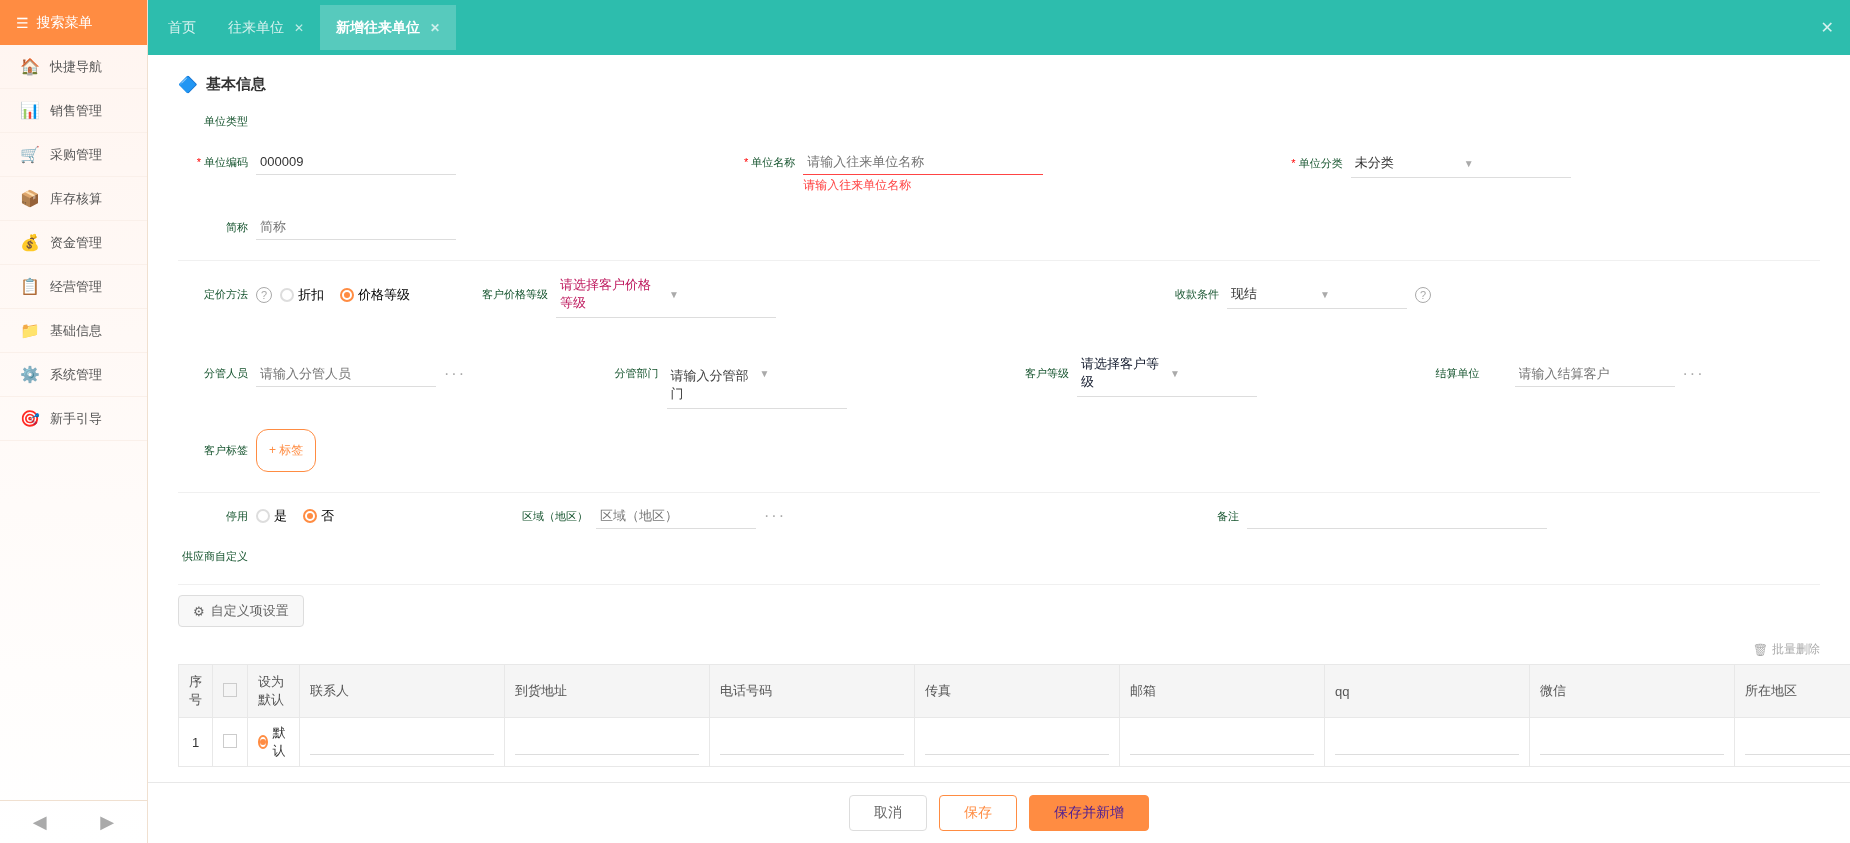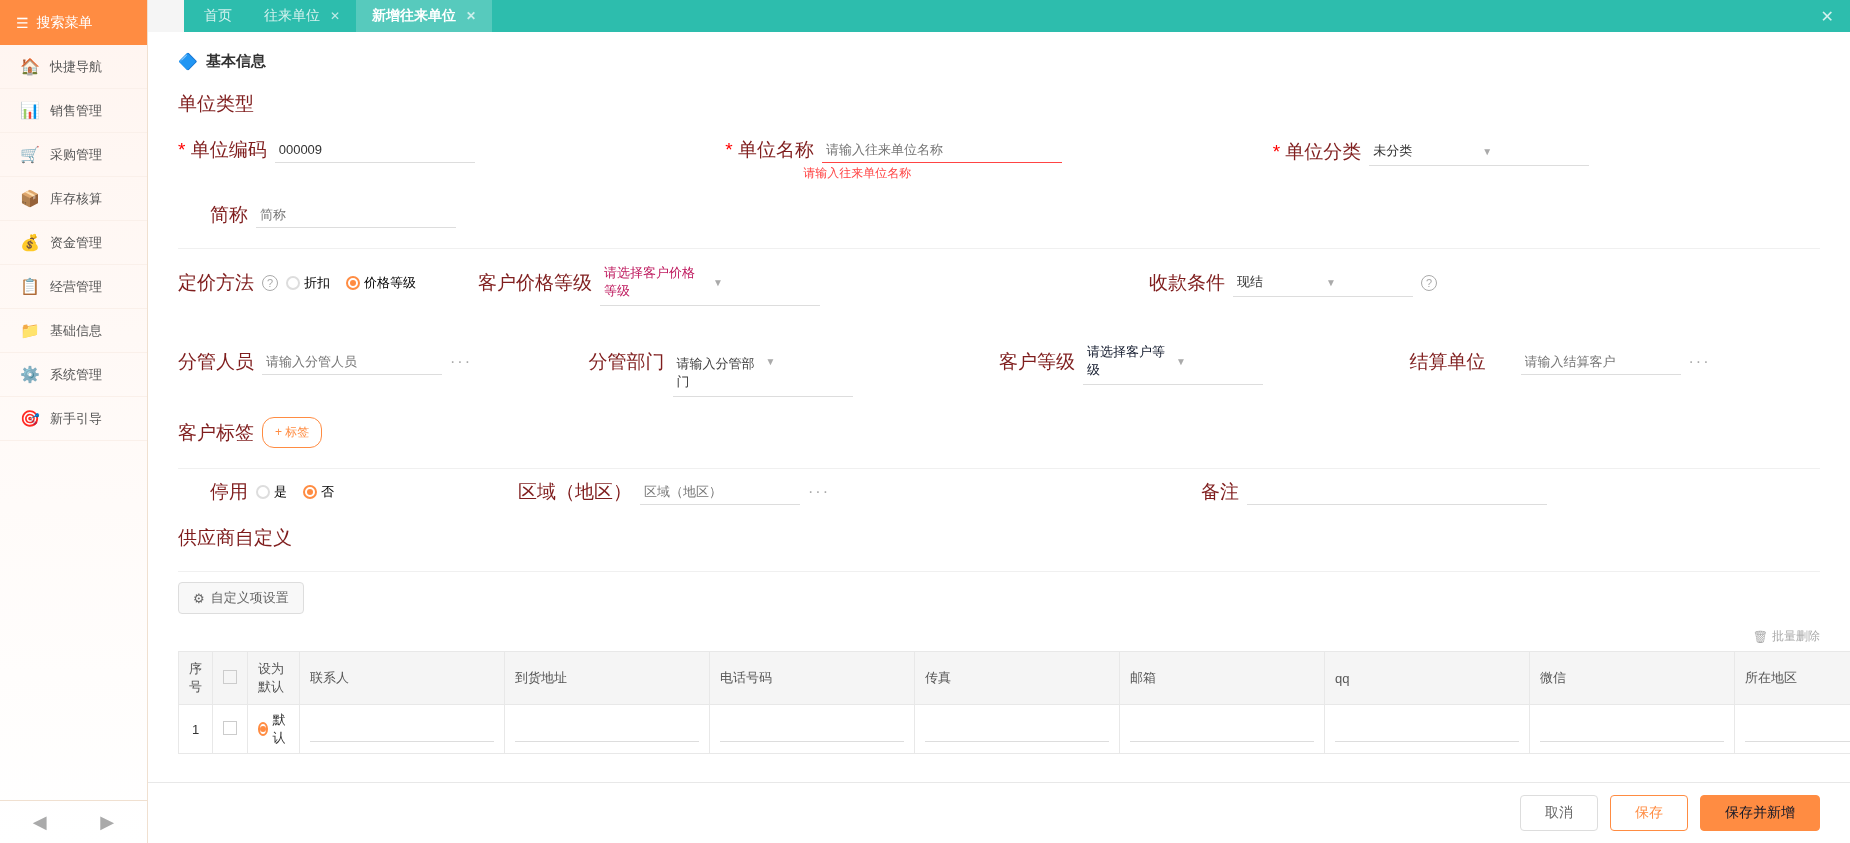--- a/index.html
+++ b/index.html
@@ -58,24 +58,23 @@
       flex-direction: column;
       height: 100%;
       overflow: hidden;
     }
 
     
     .tabs {
       display: flex;
       align-items: center;
       background: #2dbdad;
-      height: 32px;
+      height: 55px;
       padding: 0 4px;
       flex-shrink: 0;
-      margin-left: 36px;
     }
     .tab {
       display: flex;
       align-items: center;
       gap: 6px;
       padding: 0 16px;
       height: 45px;
       color: rgba(255,255,255,0.8);
       cursor: pointer;
       font-size: 14px;
@@ -148,23 +147,23 @@
       gap: 10px 0;
     }
     .form-field {
       display: flex;
       align-items: center;
       gap: 8px;
       flex: 1;
       min-width: 300px;
     }
     .form-label {
-      color: #7f1d1d;
+      color: #14532d;
       white-space: nowrap;
-      font-size: 19px;
+      font-size: 11px;
       min-width: 70px;
       text-align: right;
     }
     .form-label.required::before {
       content: '* ';
       color: red;
     }
     .form-input {
       border: none;
       border-bottom: 1px solid #ddd;
@@ -217,21 +216,21 @@
       display: flex; align-items: center; justify-content: center;
       cursor: pointer;
     }
 
     
     .tag-btn {
       border: 1px solid #ff8c42;
       color: #ff8c42;
       background: transparent;
       border-radius: 12px;
-      padding: 6px 12px;
+      padding: 12px 12px;
       font-size: 12px;
       cursor: pointer;
       display: flex; align-items: center; gap: 4px;
     }
 
     
     .more-dots { color: #aaa; cursor: pointer; font-size: 16px; letter-spacing: 2px; }
 
     
     .form-divider { border: none; border-top: 1px solid #f0f0f0; margin: 10px 0; }
@@ -287,34 +286,34 @@
       gap: 4px;
       cursor: pointer;
     }
 
     
     .footer {
       background: #fff;
       border-top: 1px solid #e8e8e8;
       padding: 12px 30px;
       display: flex;
-      justify-content: flex-end;
+      justify-content: center;
       gap: 12px;
       flex-shrink: 0;
     }
     .btn {
       padding: 8px 24px;
       border-radius: 4px;
       font-size: 14px;
       cursor: pointer;
       border: 1px solid #ddd;
     }
     .btn-cancel { background: #fff; color: #666; }
     .btn-save { background: #fff; color: #ff8c42; border-color: #ff8c42; }
-    .btn-save-new { background: #ff8c42; color: #0f172a; border-color: #ff8c42; }
+    .btn-save-new { background: #ff8c42; color: #4c1d95; border-color: #ff8c42; }
 
     
     ::-webkit-scrollbar { width: 6px; }
     ::-webkit-scrollbar-track { background: #f1f1f1; }
     ::-webkit-scrollbar-thumb { background: #ccc; border-radius: 3px; }
 
     .form-field-group {
       display: flex;
       flex: 1;
       flex-direction: column;

